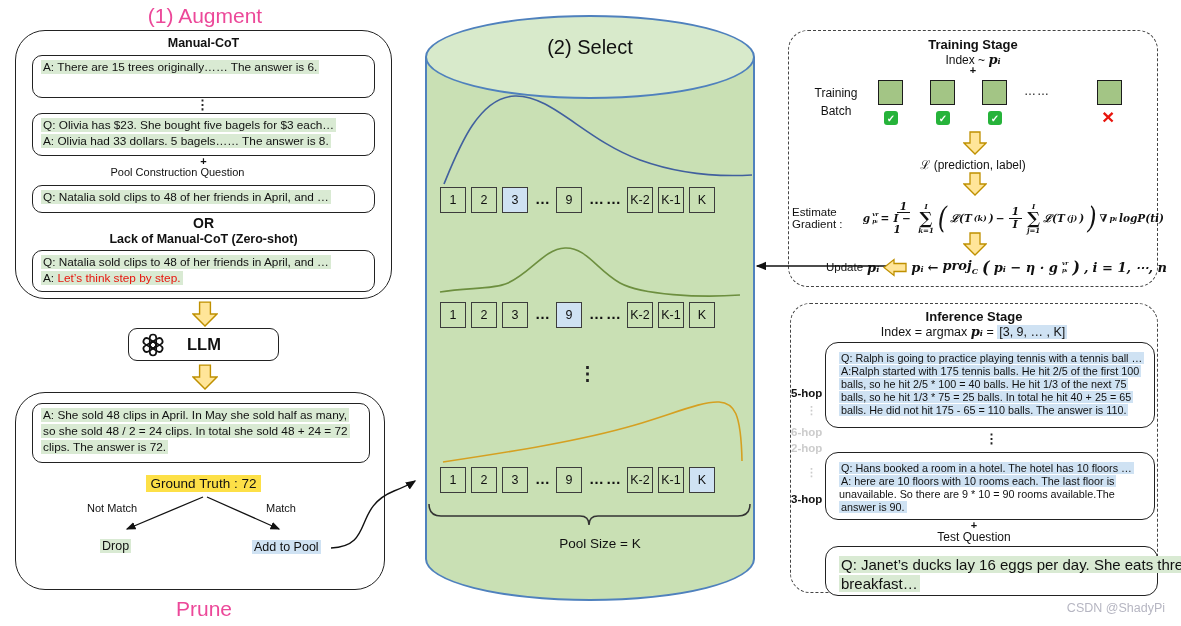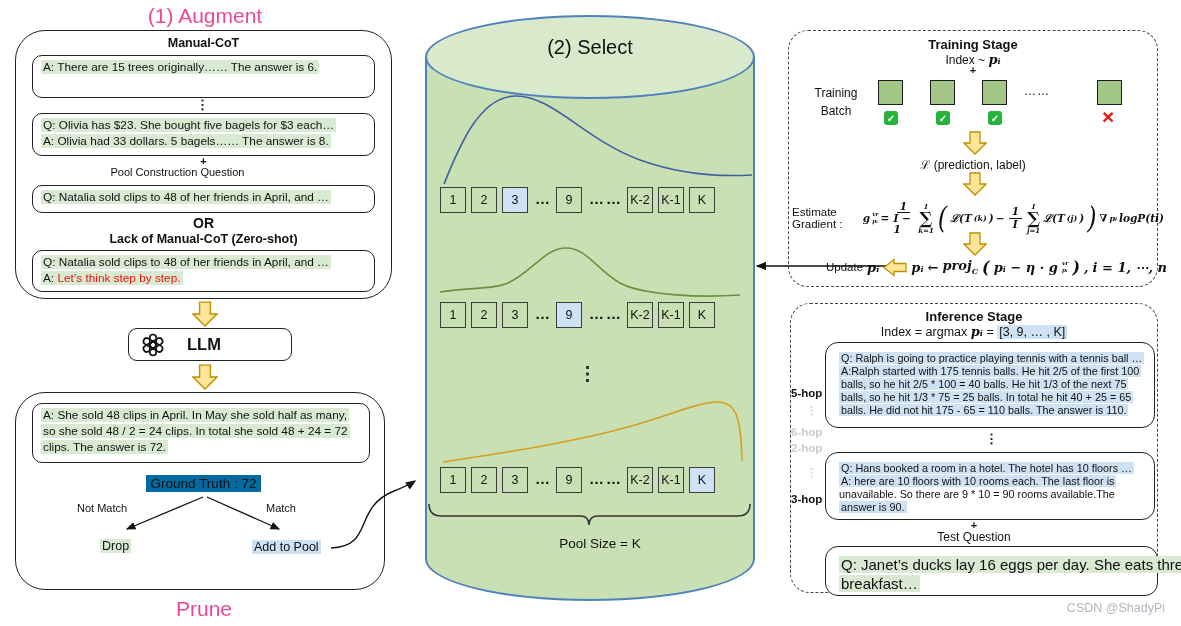--- a/index.html
+++ b/index.html
@@ -20,21 +20,21 @@
   
   .qa{position:absolute;box-sizing:border-box;border:1.4px solid #222;border-radius:10px;background:#fff;
       padding:4px 8px;font-size:11.8px;line-height:1.34;white-space:nowrap;}
   .hl-g{background:#d9ead3;padding:0 2px;}
   .hl-b{background:#cfe2f3;padding:0 2px;}
   .red{color:#e8150d;}
   .vdots{font-weight:bold;color:#222;}
   .graytxt{color:#cccccc;}
 
   
-  .llmbox{position:absolute;left:128px;top:328px;width:164px;height:33px;border:1.6px solid #222;
+  .llmbox{position:absolute;left:128px;top:328px;width:151px;height:33px;border:1.6px solid #222;
           border-radius:9px;background:#fff;display:flex;align-items:center;box-sizing:border-box;}
   .llmlabel{font-weight:bold;font-size:16.5px;margin-left:22px;}
 
   
   .cyl-bottom{position:absolute;left:425px;top:517px;width:330px;height:84px;border-radius:50%;
               background:#c9e0b4;border:2px solid #4f81bd;box-sizing:border-box;z-index:1;}
   .cyl-body{position:absolute;left:425px;top:57px;width:330px;height:502px;background:#c9e0b4;
             border-left:2px solid #4f81bd;border-right:2px solid #4f81bd;box-sizing:border-box;z-index:2;}
   .cyl-top{position:absolute;left:425px;top:15px;width:330px;height:84px;border-radius:50%;
            background:#d8eacb;border:2px solid #4f81bd;box-sizing:border-box;z-index:3;}
@@ -74,21 +74,21 @@
   .updline{position:absolute;left:826px;top:254px;height:26px;display:flex;align-items:center;gap:4px;
            font-size:13px;z-index:7;white-space:nowrap;}
   sub.vs,sup.vs{font-size:8px;}
 
   
   .hoplabel{position:absolute;font-size:11.5px;font-weight:bold;z-index:7;}
   .infbox{position:absolute;box-sizing:border-box;border:1.5px solid #222;border-radius:13px;background:#fff;
           padding:9px 13px;font-size:10.8px;line-height:1.2;white-space:nowrap;z-index:7;}
   .watermark{position:absolute;left:1020px;top:601px;width:145px;text-align:right;color:#b6b6c2;font-size:12.5px;}
 
-  .gt{background:#0369a1;padding:1px 5px;font-size:13.5px;}
+  .gt{background:#fde047;padding:1px 5px;font-size:13.5px;}
   .smalllabel{font-size:11px;}
 </style>
 </head>
 <body>
 
 <div class="canvas">
 
   <div class="cyl-bottom"></div>
   <div class="cyl-body"></div>
   <div class="cyl-top"></div>
@@ -173,21 +173,21 @@
   <div class="qa" style="left:32px;top:403px;width:338px;height:60px;">
     <div><span class="hl-g">A: She sold 48 clips in April. In May she sold half as many,</span></div>
     <div><span class="hl-g">so she sold 48 / 2 = 24 clips. In total she sold 48 + 24 = 72</span></div>
     <div><span class="hl-g">clips. The answer is 72.</span></div>
   </div>
 
   <div class="abs ctr" style="left:15px;top:474px;width:377px;">
     <span class="gt">Ground Truth : 72</span>
   </div>
 
-  <div class="abs smalllabel" style="left:77px;top:502px;">Not Match</div>
+  <div class="abs smalllabel" style="left:87px;top:502px;">Not Match</div>
   <div class="abs smalllabel" style="left:266px;top:502px;">Match</div>
 
   <div class="abs" style="left:100px;top:539px;font-size:12.5px;"><span class="hl-g">Drop</span></div>
   <div class="abs" style="left:252px;top:540px;font-size:12.5px;"><span class="hl-b">Add to Pool</span></div>
 
   <div class="abs ctr bigtitle" style="left:104px;top:597px;width:200px;">Prune</div>
 
   <div class="prow" style="left:440px;top:187px;">
     <span class="pcell">1</span>
     <span class="pcell">2</span>

